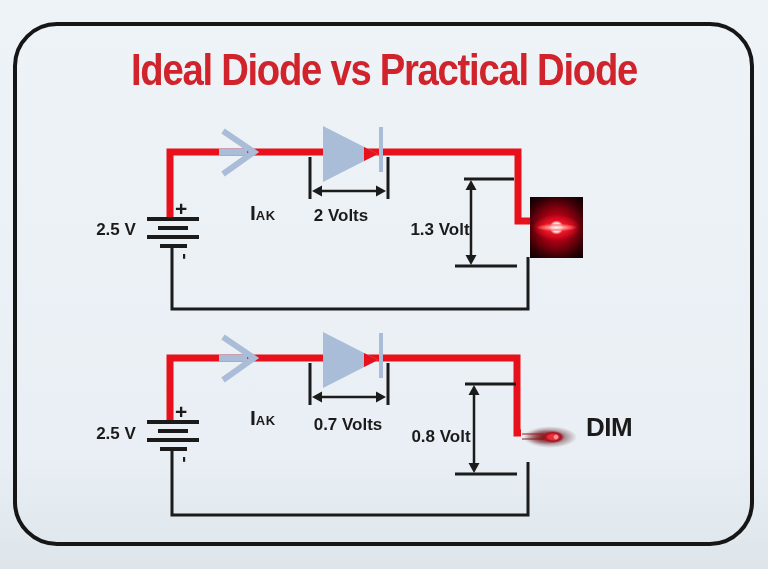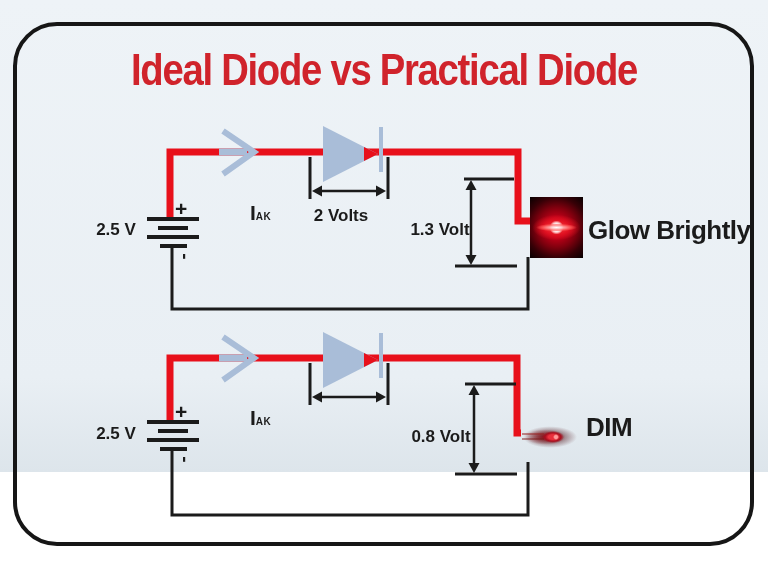--- a/index.html
+++ b/index.html
@@ -1,21 +1,21 @@
 <!DOCTYPE html>
 <html><head>
 <meta charset="utf-8">
 <style>
   html,body{margin:0;padding:0;}
   body{
     width:768px;height:569px;overflow:hidden;
     font-family:"Liberation Sans",sans-serif;
   }
   .canvas{
-    position:relative;width:768px;height:472px;
+    position:relative;width:768px;height:569px;
     background:linear-gradient(180deg,#eef3f7 0%,#e9eff4 80%,#dde5eb 100%);
   }
   .frame{
     position:absolute;left:13px;top:22px;width:741px;height:524px;
     border:4px solid #161616;border-radius:44px;box-sizing:border-box;
   }
   .title{
     position:absolute;left:0;right:0;top:44px;margin:0;
     text-align:center;color:#d0232b;
     font-size:45px;font-weight:bold;letter-spacing:-1.5px;
@@ -23,21 +23,21 @@
     white-space:nowrap;
   }
   svg.wires{position:absolute;left:0;top:0;}
   .lbl{
     position:absolute;color:#1b1b1b;font-weight:bold;line-height:1.1;
     white-space:nowrap;
   }
   .v17{font-size:17px;}
   .center{text-align:center;}
   .iak .main{font-size:21px;}
-  .iak .sub{font-size:10px;letter-spacing:.5px;}
+  .iak .sub{font-size:13px;letter-spacing:.5px;}
   .plus{font-size:21px;}
   .minus{font-size:19px;display:inline-block;transform:rotate(90deg);transform-origin:50% 55%;}
   .state{font-size:26px;letter-spacing:-.5px;}
   .led{position:absolute;background-color:#000;}
   .led-bright{
     left:530px;top:197px;width:53px;height:61px;
     background:
       radial-gradient(ellipse 26px 5px at 50% 50%, rgba(255,255,255,.95), rgba(255,90,90,.8) 55%, rgba(255,40,40,0) 78%),
       radial-gradient(circle 5px at 50% 50%, #ffffff 0 3.5px, rgba(255,210,210,.9) 5px, rgba(255,160,160,0) 7px),
       radial-gradient(ellipse 30px 16px at 50% 50%, rgba(255,70,70,.95), rgba(230,20,35,.85) 45%, rgba(160,0,15,0) 80%),
@@ -131,22 +131,22 @@
 
   <div class="led led-bright"></div>
   <div class="led led-dim"></div>
 
   <div class="lbl v17 center" style="left:86px;top:221px;width:60px;">2.5 V</div>
   <div class="lbl plus" style="left:175px;top:197px;">+</div>
   <div class="lbl" style="left:180px;top:245px;"><span class="minus">-</span></div>
   <div class="lbl iak" style="left:250px;top:201px;"><span class="main">I</span><span class="sub">AK</span></div>
   <div class="lbl v17 center" style="left:301px;top:207px;width:80px;">2 Volts</div>
   <div class="lbl v17 center" style="left:405px;top:221px;width:70px;">1.3 Volt</div>
-  <div class="lbl state" style="left:588px;top:216px;">Glow Brightly</div>
 
   <div class="lbl v17 center" style="left:86px;top:425px;width:60px;">2.5 V</div>
   <div class="lbl plus" style="left:175px;top:400px;">+</div>
   <div class="lbl" style="left:180px;top:448px;"><span class="minus">-</span></div>
   <div class="lbl iak" style="left:250px;top:406px;"><span class="main">I</span><span class="sub">AK</span></div>
+  <div class="lbl v17 center" style="left:301px;top:416px;width:94px;">0.7 Volts</div>
   <div class="lbl v17 center" style="left:406px;top:428px;width:70px;">0.8 Volt</div>
   <div class="lbl state" style="left:586px;top:413px;">DIM</div>
 
 </div>
 
 </body></html>

